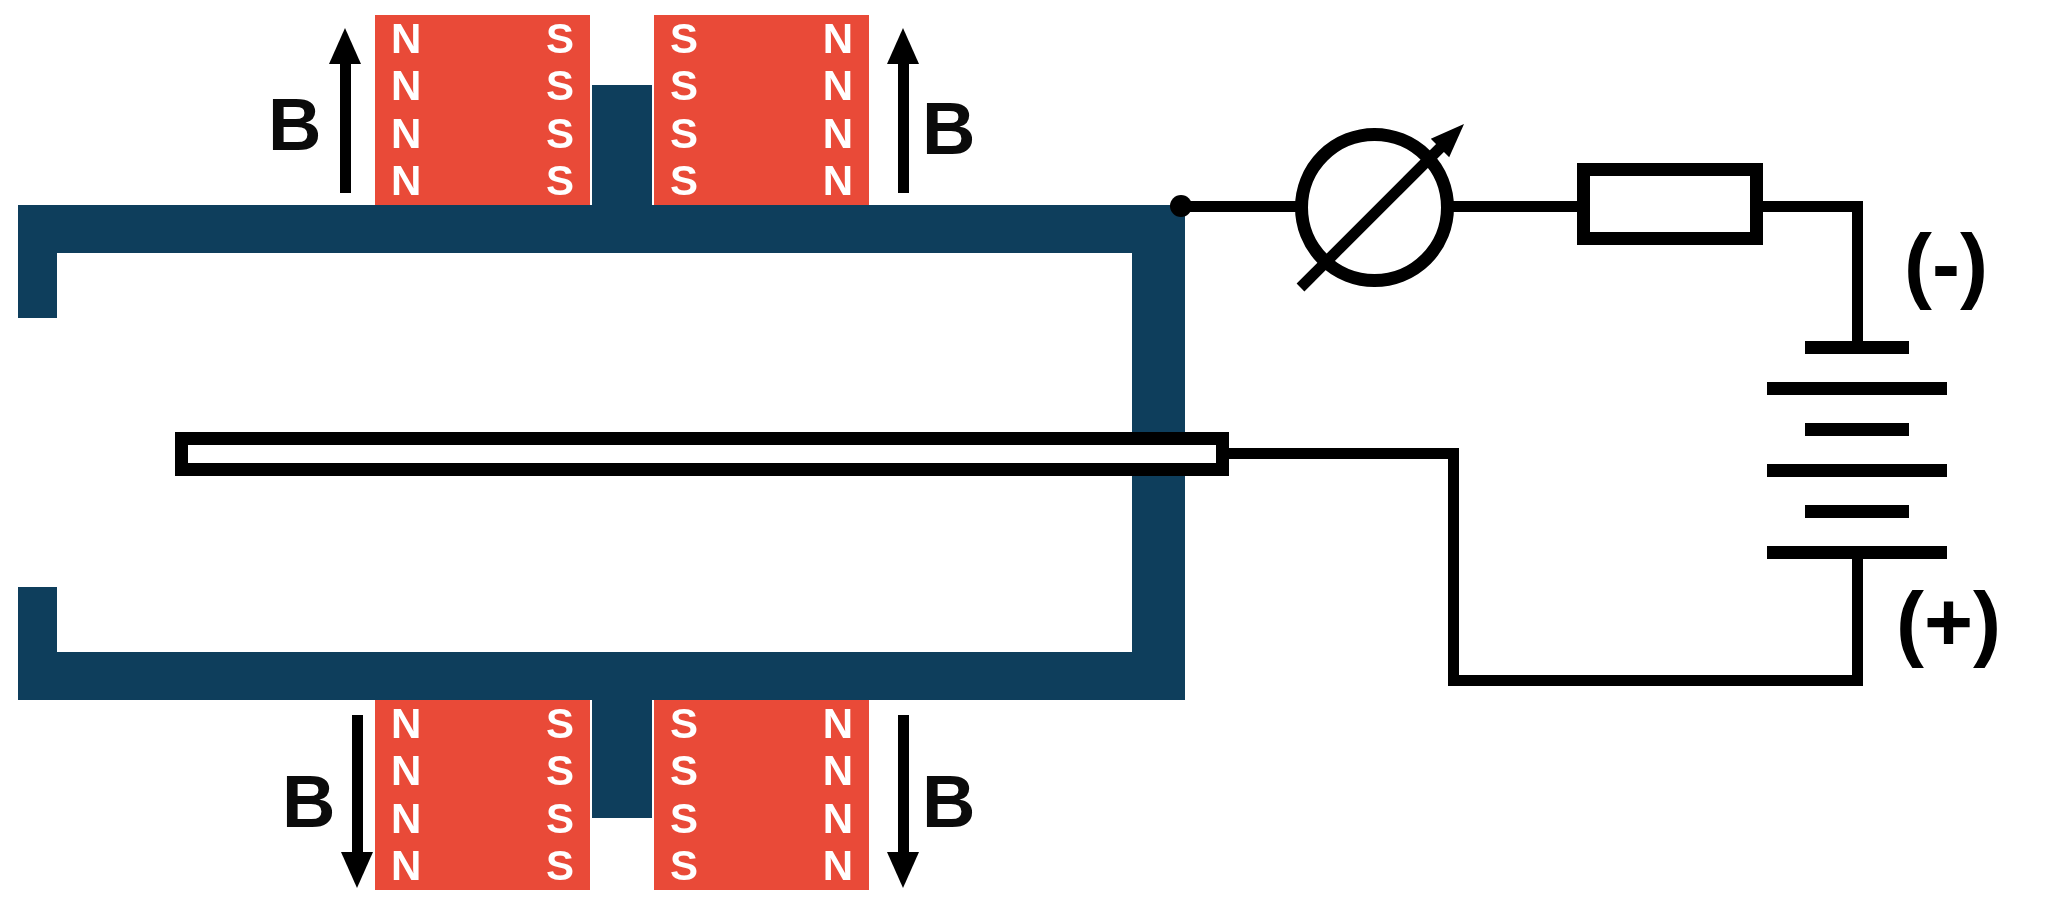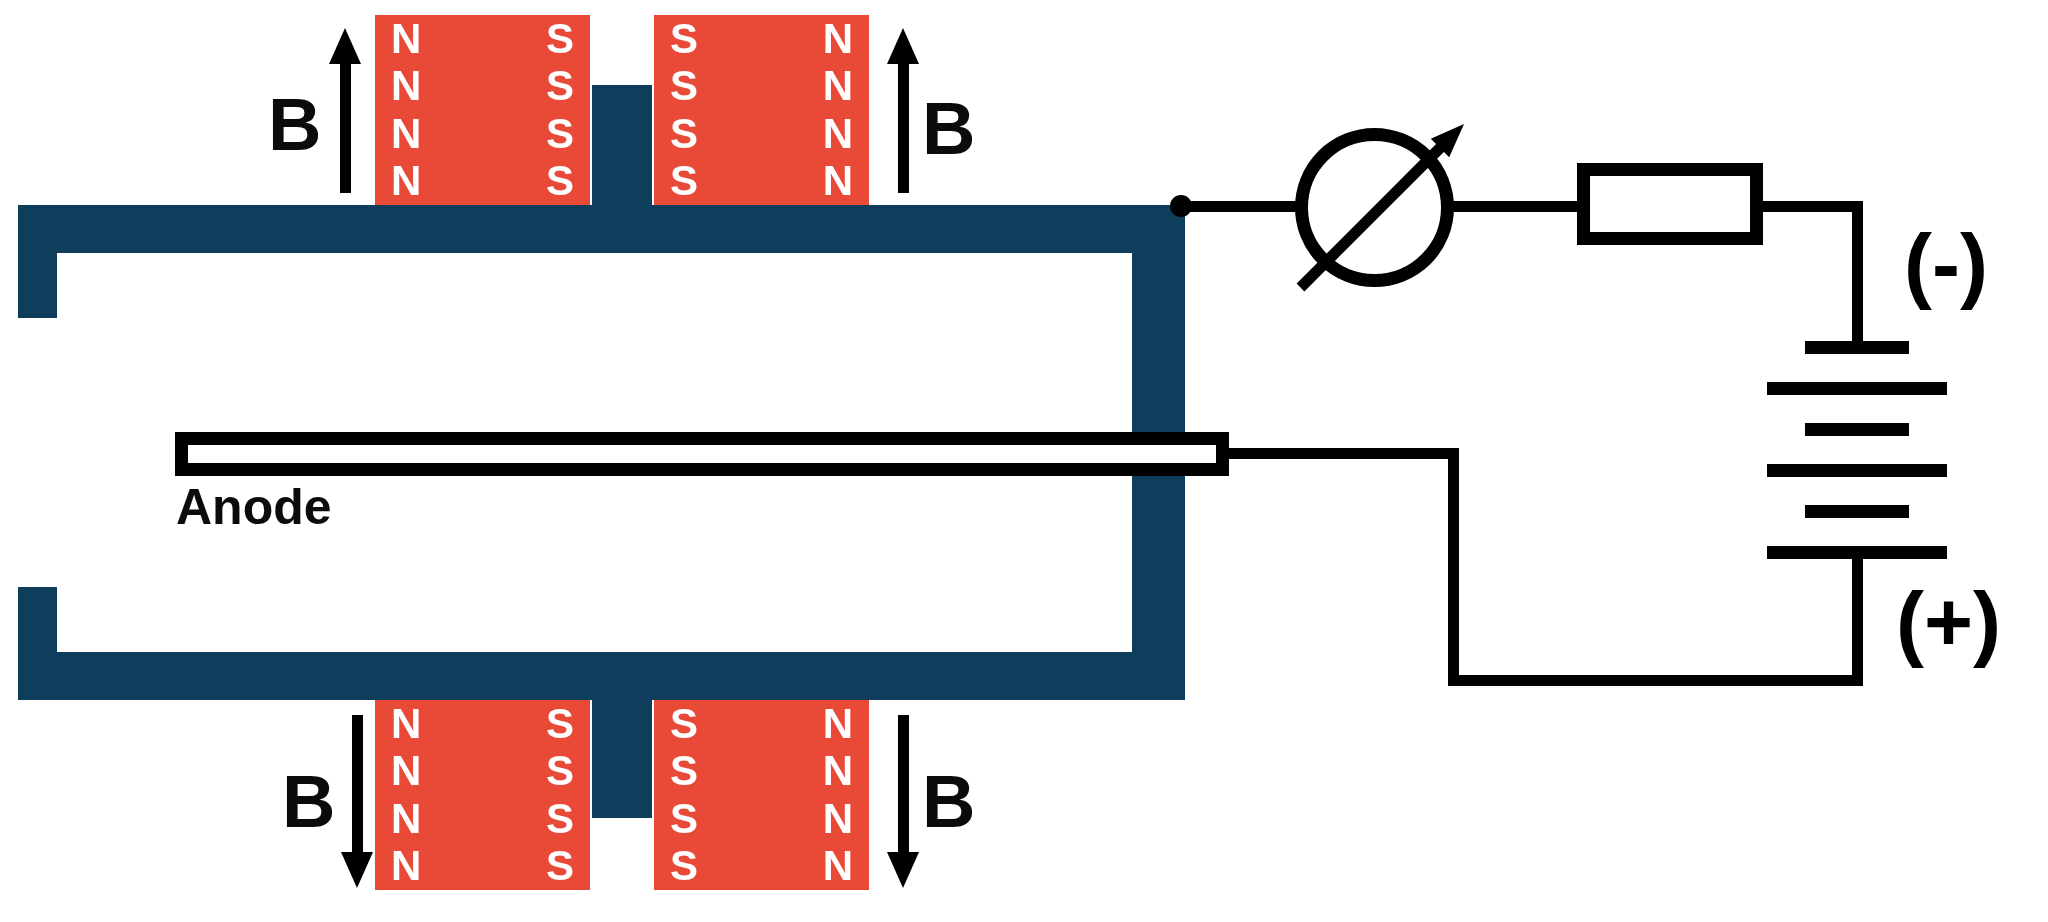--- a/index.html
+++ b/index.html
@@ -159,21 +159,20 @@
 
   <div class="shaft" style="left:352px; top:715px; height:137px;"></div>
   <div class="head-down" style="left:341px; top:852px;"></div>
   <div class="b-label" style="left:282px; top:765px;">B</div>
 
   <div class="shaft" style="left:898px; top:715px; height:137px;"></div>
   <div class="head-down" style="left:887px; top:852px;"></div>
   <div class="b-label" style="left:922px; top:765px;">B</div>
 
   <div class="anode-rod"></div>
-  <div class="anode-label">Anode</div>
 
   <div class="dot" style="left:1170px; top:195px;"></div>
   <div class="wire" style="left:1181px; top:201px; width:120px; height:11px;"></div>
 
   <div class="meter-circle"></div>
   <div class="meter-diagonal"></div>
   <div class="meter-arrowhead"></div>
 
   <div class="wire" style="left:1450px; top:201px; width:130px; height:11px;"></div>
   <div class="resistor"></div>

